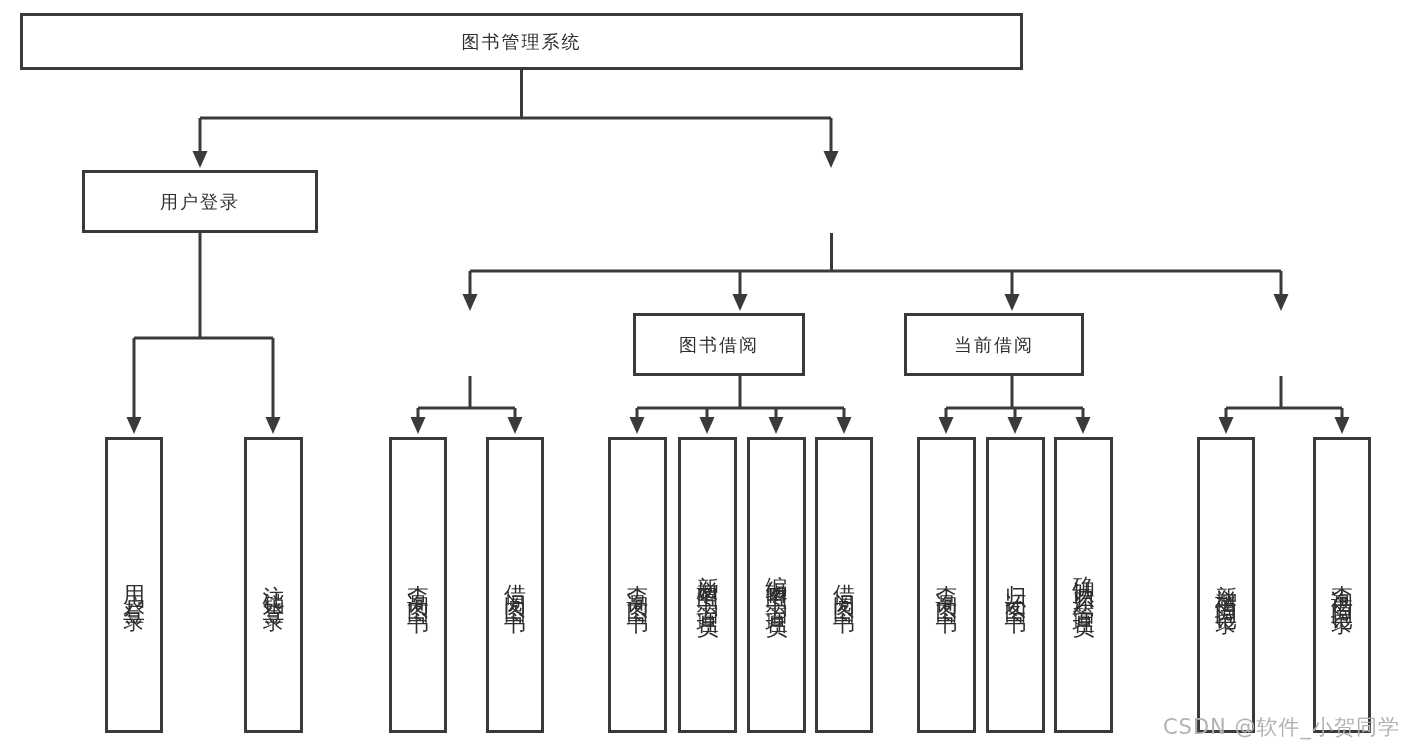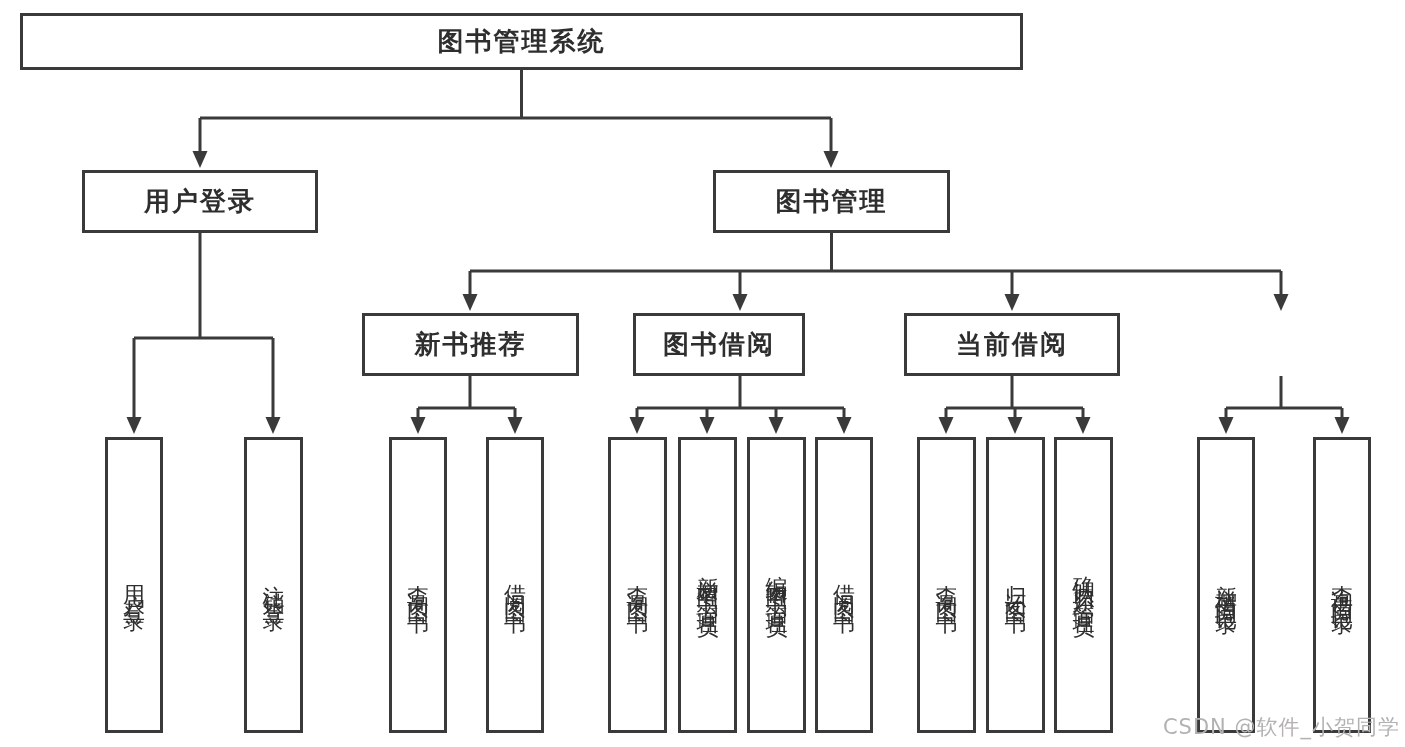--- a/index.html
+++ b/index.html
@@ -35,25 +35,24 @@
     stroke: none;
   }
   .hbox {
     position: absolute;
     box-sizing: border-box;
     border: 3px solid var(--line);
     background: var(--node-bg);
     display: flex;
     align-items: center;
     justify-content: center;
-    font-size: 26px;
+    font-size: 18px;
     letter-spacing: 2px;
     color: var(--text);
     z-index: 2;
-    font-weight: bold;
   }
   .vbox {
     position: absolute;
     box-sizing: border-box;
     border: 3px solid var(--line);
     background: var(--node-bg);
     display: flex;
     align-items: center;
     justify-content: center;
     writing-mode: vertical-rl;
@@ -130,25 +129,23 @@
     <g>
       <path d="M1281 376 V408 M1226 408 H1342 M1226 408 V420 M1342 408 V420"></path>
       <polygon points="1218.5,417 1233.5,417 1226,434"></polygon>
       <polygon points="1334.5,417 1349.5,417 1342,434"></polygon>
     </g>
   </svg>
 
   <div class="hbox" style="left:20px;top:13px;width:1003px;height:57px">图书管理系统</div>
 
   <div class="hbox" style="left:82px;top:170px;width:236px;height:63px">用户登录</div>
-  <div class="hbox" style="left:713px;top:170px;width:237px;height:63px">图书管理</div>
 
-  <div class="hbox" style="left:362px;top:313px;width:217px;height:63px">新书推荐</div>
   <div class="hbox" style="left:633px;top:313px;width:172px;height:63px">图书借阅</div>
-  <div class="hbox" style="left:904px;top:313px;width:216px;height:63px">当前借阅</div>
+  <div class="hbox" style="left:904px;top:313px;width:180px;height:63px">当前借阅</div>
 
   <div class="vbox" style="left:105px;width:58px">用户登录</div>
   <div class="vbox" style="left:244px;width:59px">注销登录</div>
 
   <div class="vbox" style="left:389px;width:58px">查询图书</div>
   <div class="vbox" style="left:486px;width:58px">借阅图书</div>
 
   <div class="vbox" style="left:608px;width:59px">查询图书</div>
   <div class="vbox dense" style="left:678px;width:59px">新增图书（管理员）</div>
   <div class="vbox dense" style="left:747px;width:59px">编辑图书（管理员）</div>

